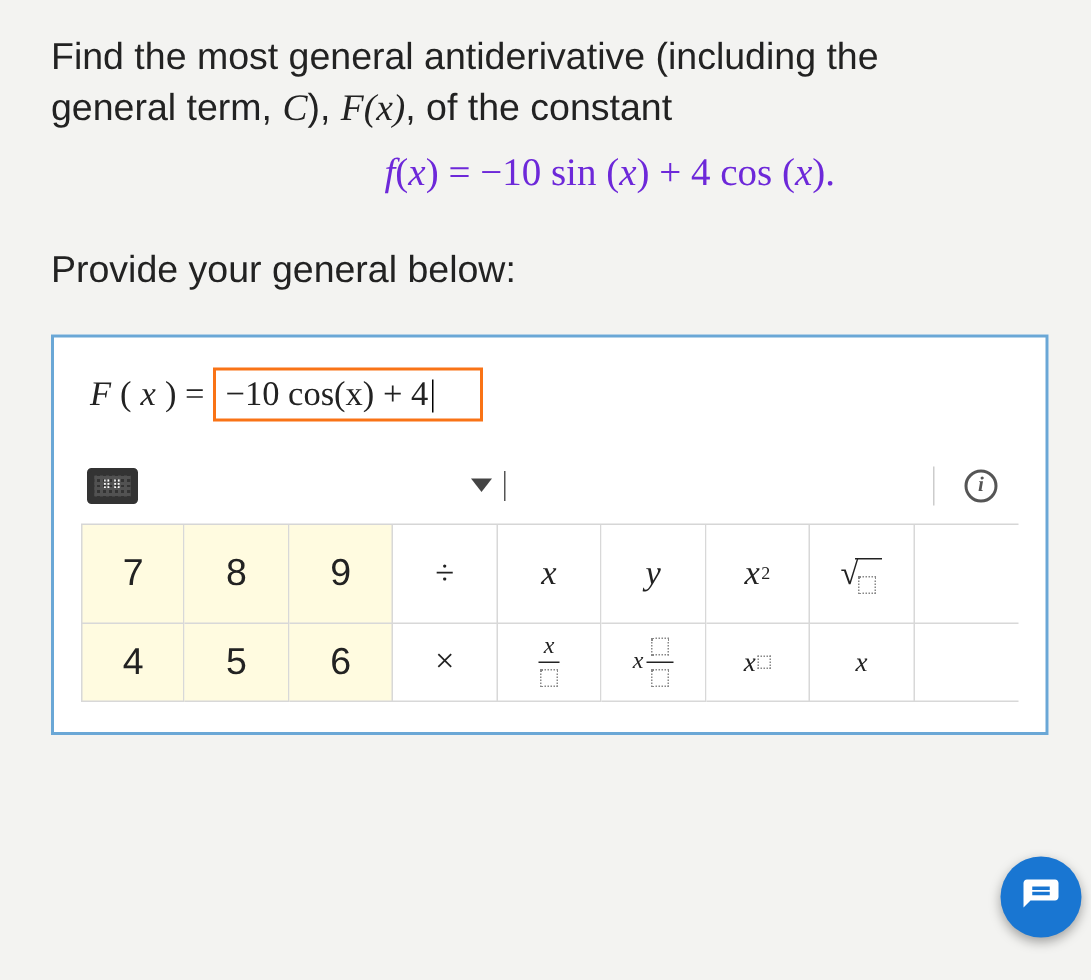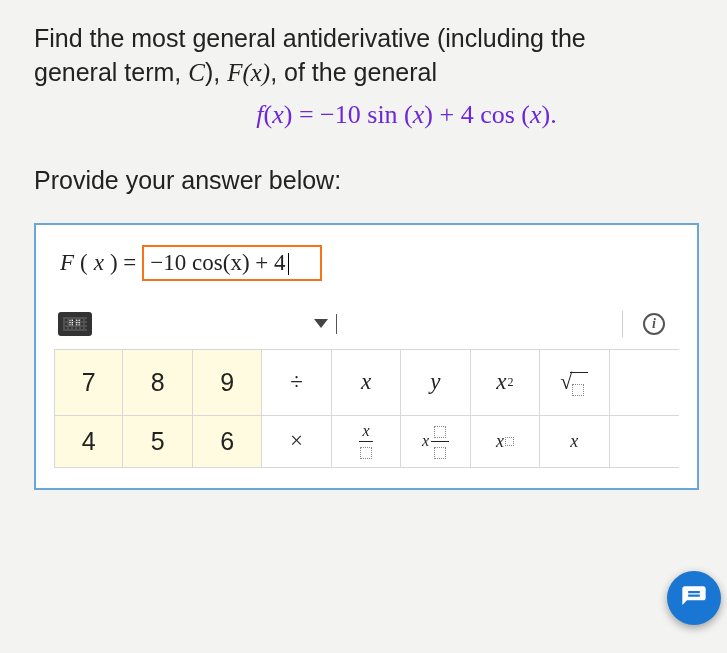--- a/index.html
+++ b/index.html
@@ -166,28 +166,28 @@
   .container{position:relative; width:727px; height:653px;}
 </style>
 </head>
 <body>
 
 <div class="container">
 <div class="page">
 
   <div class="question-text">
     <span>Find the most general antiderivative (including the</span><br>
-    <span>general term, </span><span class="mi">C</span><span>), </span><span class="mi">F(x)</span><span>, of the general</span>
+    <span>general term, </span><span class="mi">C</span><span>), </span><span class="mi">F(x)</span><span>, of the constant</span>
   </div>
 
   <div class="equation">
     <span class="mi">f</span>(<span class="mi">x</span>) = −10 sin (<span class="mi">x</span>) + 4 cos (<span class="mi">x</span>).
   </div>
 
-  <div class="prompt">Provide your answer below:</div>
+  <div class="prompt">Provide your general below:</div>
 
   <div class="answer-area">
     <div class="answer-line">
       <span class="mi" style="margin-left:6px;">F</span>(<span class="mi">x</span>) =
       <span class="entry-box">
         <span>−10 cos(x) + 4</span><span class="cursor"></span>
       </span>
     </div>
 
     <div class="toolbar">

